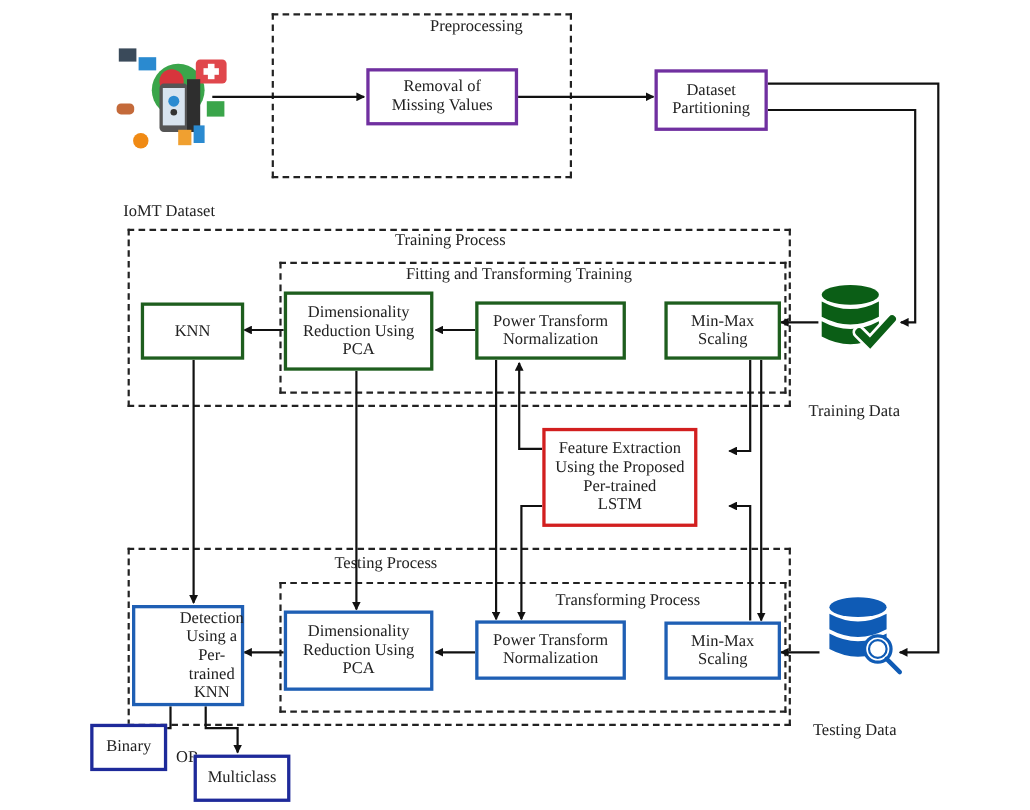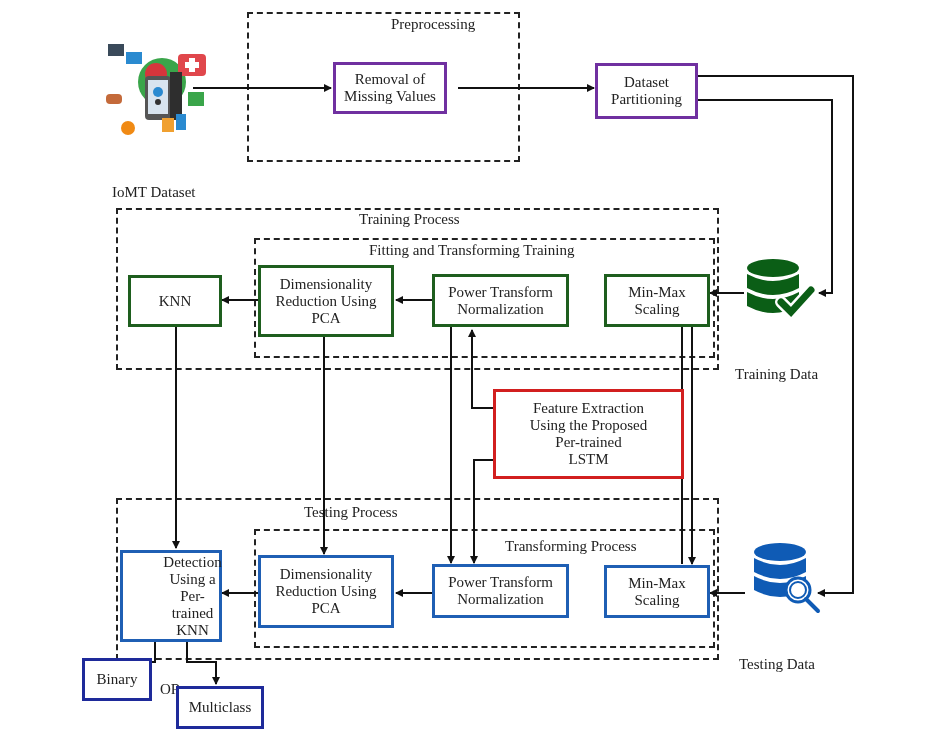--- a/index.html
+++ b/index.html
@@ -82,35 +82,35 @@
     <rect x="70" y="32" width="12" height="48" fill="#2e2e2e"></rect>
     <circle cx="28" cy="88" r="7" fill="#f08a14"></circle>
     <rect x="6" y="54" width="16" height="10" rx="4" fill="#c46a3a"></rect>
     <rect x="88" y="52" width="16" height="14" fill="#3aa54a"></rect>
     <rect x="76" y="74" width="10" height="16" fill="#2a8ad0"></rect>
     <rect x="62" y="78" width="12" height="14" fill="#f0a030"></rect>
   </svg>
 </div>
 <div class="label" style="left:112px;top:145px;">IoMT Dataset</div>
 
-<div class="node purple" style="left:333px;top:62px;width:114px;height:52px;">Removal of
+<div class="node purple" style="left:333px;top:62px;width:138px;height:52px;">Removal of
 Missing Values</div>
 <div class="node purple" style="left:595px;top:63px;width:103px;height:56px;">Dataset
 Partitioning</div>
 
 <div class="node green" style="left:128px;top:275px;width:94px;height:52px;">KNN</div>
 <div class="node green" style="left:258px;top:265px;width:136px;height:72px;">Dimensionality
 Reduction Using
 PCA</div>
 <div class="node green" style="left:432px;top:274px;width:137px;height:53px;">Power Transform
 Normalization</div>
 <div class="node green" style="left:604px;top:274px;width:106px;height:53px;">Min-Max
 Scaling</div>
 
-<div class="node red" style="left:493px;top:389px;width:191px;height:90px;">Feature Extraction
+<div class="node red" style="left:493px;top:389px;width:141px;height:90px;">Feature Extraction
 Using the Proposed
 Per-trained
 LSTM</div>
 
 <div class="node blue" style="left:120px;top:550px;width:102px;height:92px;padding-left:43px;">Detection
 Using a
 Per-trained
 KNN</div>
 <div class="node blue" style="left:258px;top:555px;width:136px;height:73px;">Dimensionality
 Reduction Using

